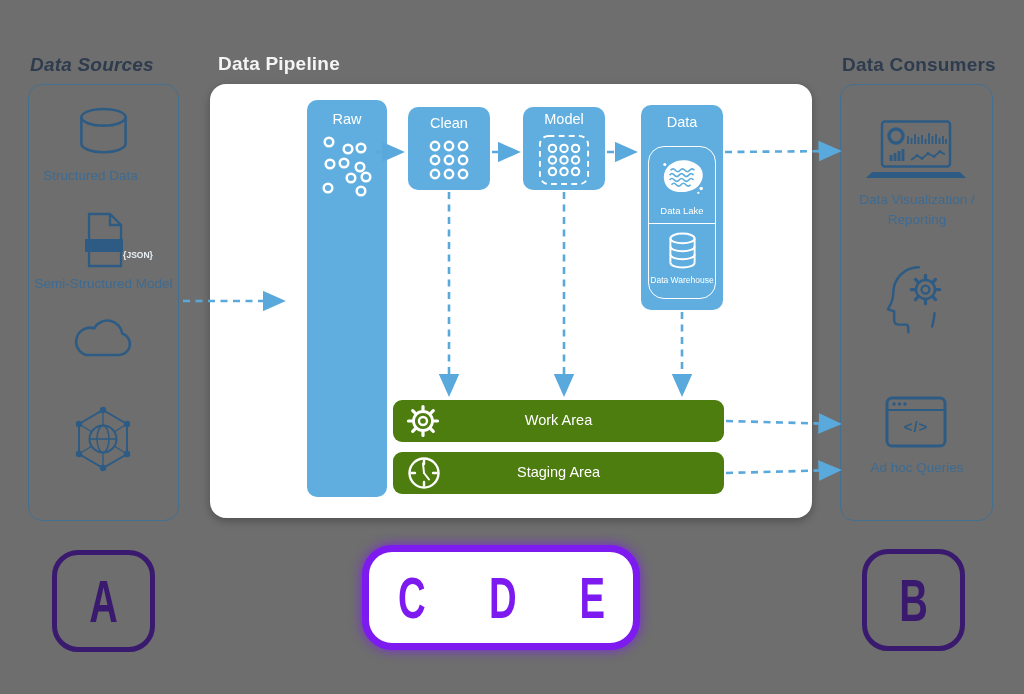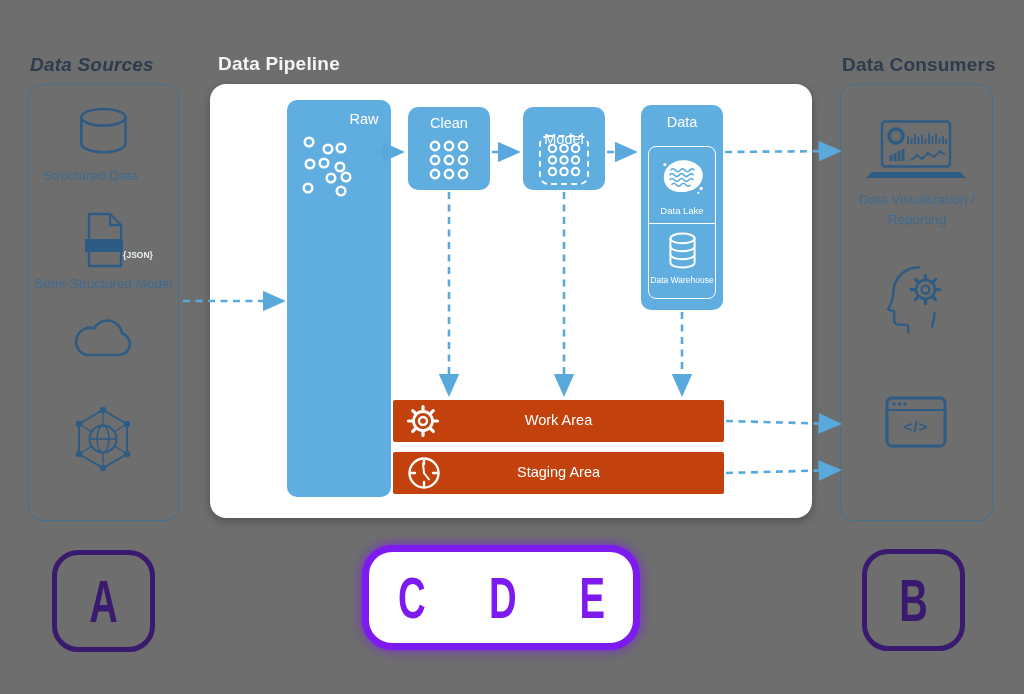--- a/index.html
+++ b/index.html
@@ -17,23 +17,23 @@
   .src-label, .cons-label {
     color:#3d6b92; font-size:13.5px; text-align:center; line-height:1.45; font-weight:400;
   }
   .icon-dim { color:#2d5b83; }
   #panel {
     left:210px; top:84px; width:602px; height:434px; background:#ffffff;
     border-radius:16px; box-shadow:0 3px 8px rgba(0,0,0,.28); z-index:1;
   }
   .block { background:#60aedf; border-radius:10px; z-index:2; }
   .block-label { color:#fff; font-size:14.5px; text-align:center; width:100%; }
-  .store-inner { border:1.5px solid #fff; border-radius:8px; }
+  .store-inner { border:1.5px solid #fff; border-radius:16px; }
   .store-sub-label { color:#fff; text-align:center; width:100%; }
-  .bar { background:#c2410c; border-radius:2px; z-index:2; }
+  .bar { background:#4d7c0f; border-radius:9px; z-index:2; }
   .bar-label {
     color:#fff; font-size:14.5px; width:100%; text-align:center;
     position:absolute; top:12px; left:0;
   }
   #arrows { z-index:3; pointer-events:none; }
   .opt-sq {
     border:5.5px solid #3a1a6e; border-radius:26px; z-index:2;
     display:flex; align-items:center; justify-content:center; cursor:pointer;
   }
   .opt-sq .letter {
@@ -108,21 +108,21 @@
           <circle cx="32" cy="62" r="3.2"></circle>
         <circle cx="8" cy="48" r="3.2"></circle>
           <circle cx="8" cy="18" r="3.2"></circle>
       </g>
     </svg>
   </div>
 
   <div class="abs col-title light" style="left:218px; top:53px;">Data Pipeline</div>
   <div class="abs" id="panel"></div>
 
-  <div class="abs block" style="left:287px; top:100px; width:104px; height:397px;padding-left:25px;">
+  <div class="abs block" style="left:307px; top:100px; width:80px; height:397px;">
     <div class="block-label abs" style="top:11px;">Raw</div>
     <div class="abs" style="left:10px; top:33px;">
       <svg width="60" height="72" viewBox="0 0 60 72" fill="none" stroke="#fff" stroke-width="2.5">
         <circle cx="12" cy="9" r="4.3"></circle>
           <circle cx="31" cy="16" r="4.3"></circle>
           <circle cx="44" cy="15" r="4.3"></circle>
         <circle cx="13" cy="31" r="4.3"></circle>
           <circle cx="27" cy="30" r="4.3"></circle>
           <circle cx="43" cy="34" r="4.3"></circle>
         <circle cx="34" cy="45" r="4.3"></circle>
@@ -144,21 +144,21 @@
           <circle cx="23" cy="23" r="4.2"></circle>
           <circle cx="37" cy="23" r="4.2"></circle>
         <circle cx="9" cy="37" r="4.2"></circle>
           <circle cx="23" cy="37" r="4.2"></circle>
           <circle cx="37" cy="37" r="4.2"></circle>
       </svg>
     </div>
   </div>
 
   <div class="abs block" style="left:523px; top:107px; width:82px; height:83px;">
-    <div class="block-label abs" style="top:24px;">Model</div>
+    <div class="block-label abs" style="top:4px;">Model</div>
     <div class="abs" style="left:14px; top:27px;">
       <svg width="54" height="52" viewBox="0 0 56 54" fill="none" stroke="#fff">
         <rect x="3" y="2" width="50" height="50" rx="9" stroke-width="2" stroke-dasharray="6 4.5"></rect>
         <g stroke-width="2.2">
           <circle cx="16" cy="15" r="3.8"></circle>
             <circle cx="28" cy="15" r="3.8"></circle>
             <circle cx="40" cy="15" r="3.8"></circle>
           <circle cx="16" cy="27" r="3.8"></circle>
             <circle cx="28" cy="27" r="3.8"></circle>
             <circle cx="40" cy="27" r="3.8"></circle>
@@ -301,20 +301,21 @@
       <rect x="2" y="2" width="58" height="48" rx="5"></rect>
       <line x1="2" y1="14" x2="60" y2="14" stroke-width="2"></line>
       <g fill="currentColor" stroke="none">
         <circle cx="9" cy="8" r="1.7"></circle>
           <circle cx="14.5" cy="8" r="1.7"></circle>
           <circle cx="20" cy="8" r="1.7"></circle>
       </g>
     </svg>
     <div class="badge-code" style="top:22px; left:0;">&lt;/&gt;</div>
   </div>
+  <div class="abs cons-label" style="left:842px; top:458px; width:150px;">Ad hoc Queries</div>
 
   <svg id="arrows" class="abs" style="left:0; top:0;" width="1024" height="694">
     <defs>
       <marker id="ah" markerWidth="9" markerHeight="8" refX="7.5" refY="4" orient="auto">
         <path d="M0 0 L9 4 L0 8 Z" fill="#5aa9dd"></path>
       </marker>
     </defs>
     <g stroke="#5aa9dd" stroke-width="2.6" fill="none" stroke-dasharray="7 5.5">
       <line x1="183" y1="301" x2="282" y2="301" marker-end="url(#ah)"></line>
       <line x1="375" y1="152" x2="401" y2="152" marker-end="url(#ah)"></line>

